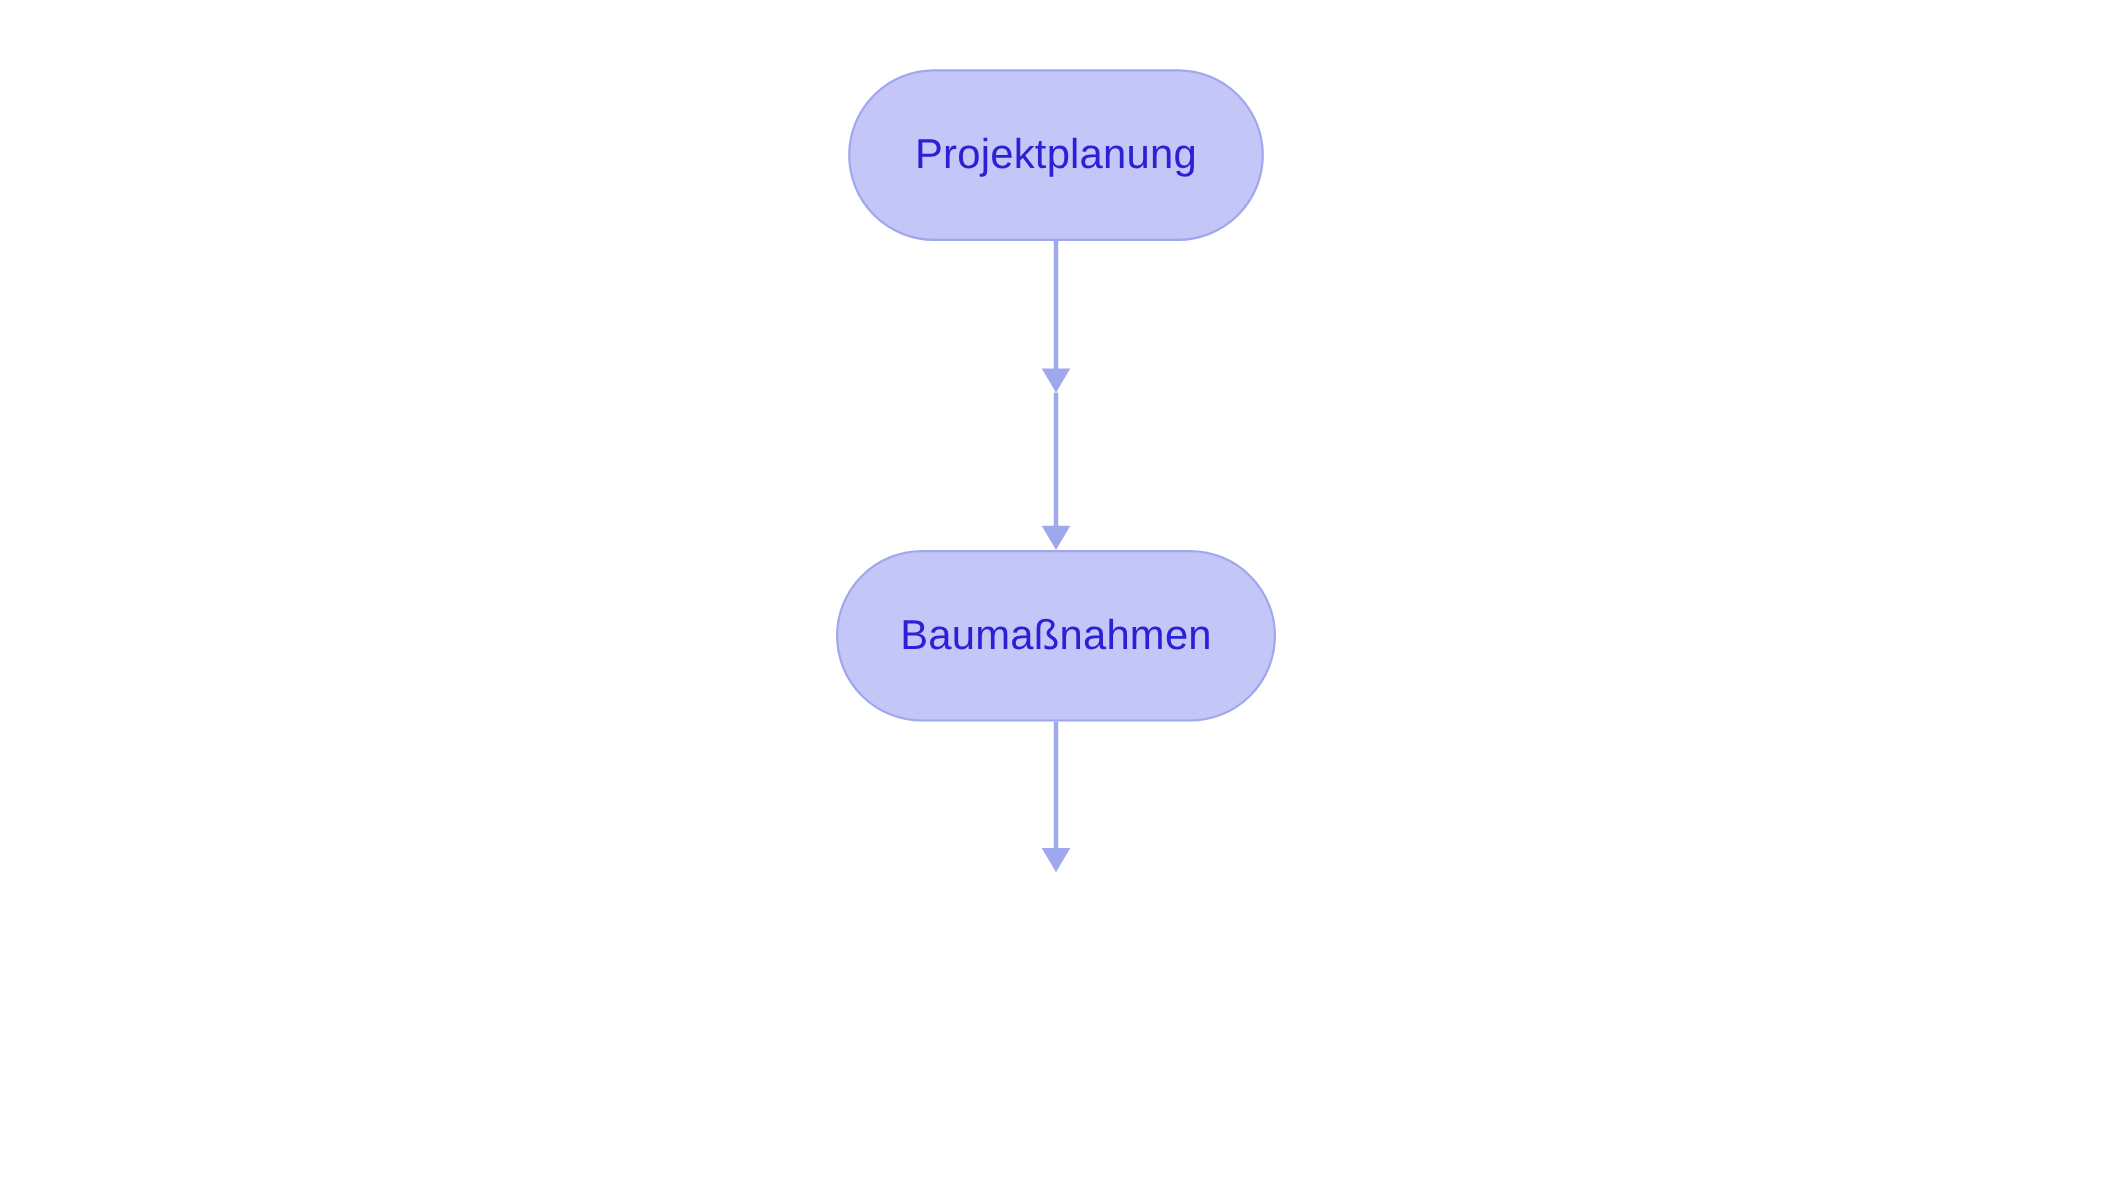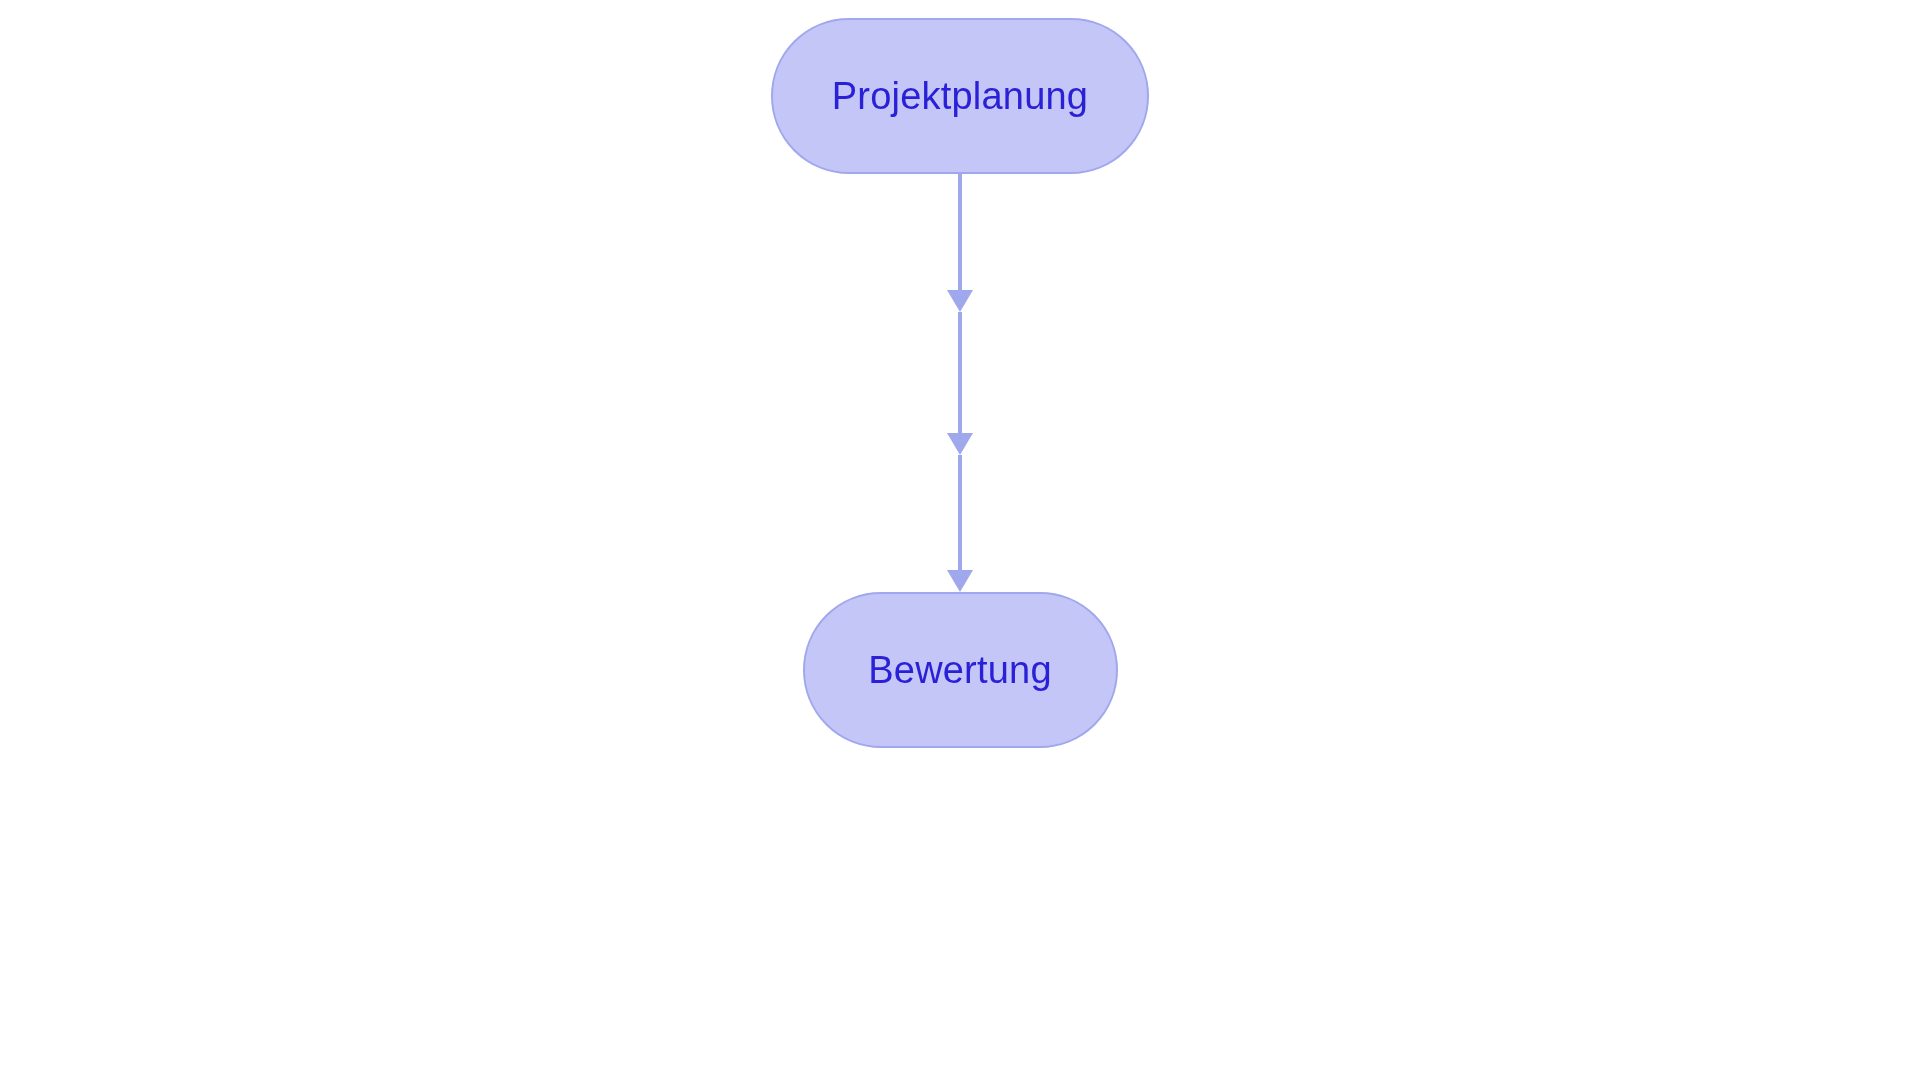--- a/index.html
+++ b/index.html
@@ -47,21 +47,21 @@
     white-space: nowrap;
     padding: 0 56px;
     height: 156px;
     user-select: none;
   }
   .node-label {
     display: block;
     text-align: center;
   }
   
-  .node.n0 { width: 378px; }
+  .node.n0 { width: 378px; margin-top: 45px; }
   .node.n1 { width: 695px; }
   .node.n2 { width: 400px; }
   .node.n3 { width: 315px; }
 
   .edge {
     position: relative;
     width: 40px;
     height: 139px;
     display: flex;
     flex-direction: column;
@@ -104,24 +104,24 @@
       <div class="edge-line" style="background: rgb(159, 168, 236);"></div>
       <div class="edge-head" style="border-top-color: rgb(159, 168, 236);"></div>
     </div>
 
 
     <div class="edge e1">
       <div class="edge-line" style="background: rgb(159, 168, 236);"></div>
       <div class="edge-head" style="border-top-color: rgb(159, 168, 236);"></div>
     </div>
 
+    <div class="node n2" style="background: rgb(197, 198, 248); border-color: rgb(159, 168, 236); color: rgb(42, 33, 214);">
+      <span class="node-label">Baumaßnahmen</span>
+    </div>
 
     <div class="edge e2">
       <div class="edge-line" style="background: rgb(159, 168, 236);"></div>
       <div class="edge-head" style="border-top-color: rgb(159, 168, 236);"></div>
     </div>
 
-    <div class="node n3" style="background: rgb(197, 198, 248); border-color: rgb(159, 168, 236); color: rgb(42, 33, 214);">
-      <span class="node-label">Bewertung</span>
-    </div>
 
   </div>
 </div>
 
 </body></html>

